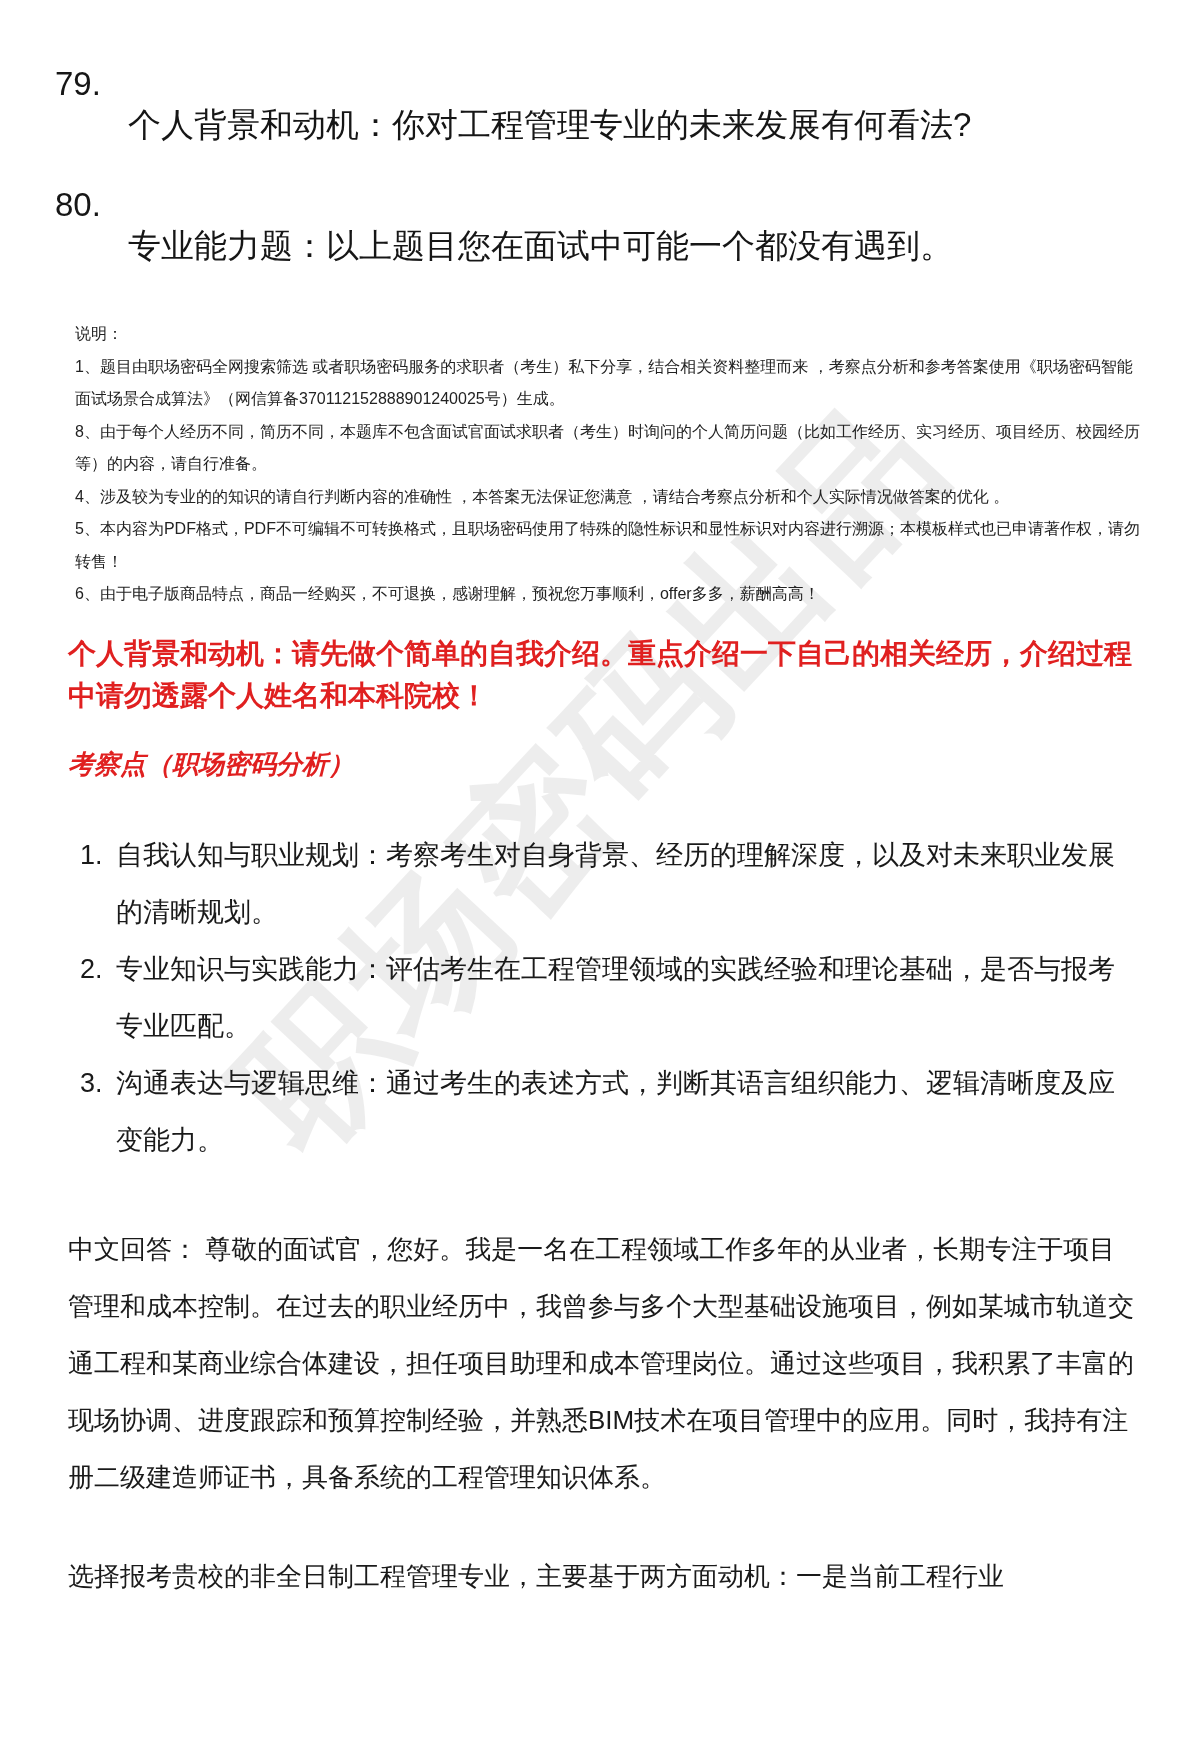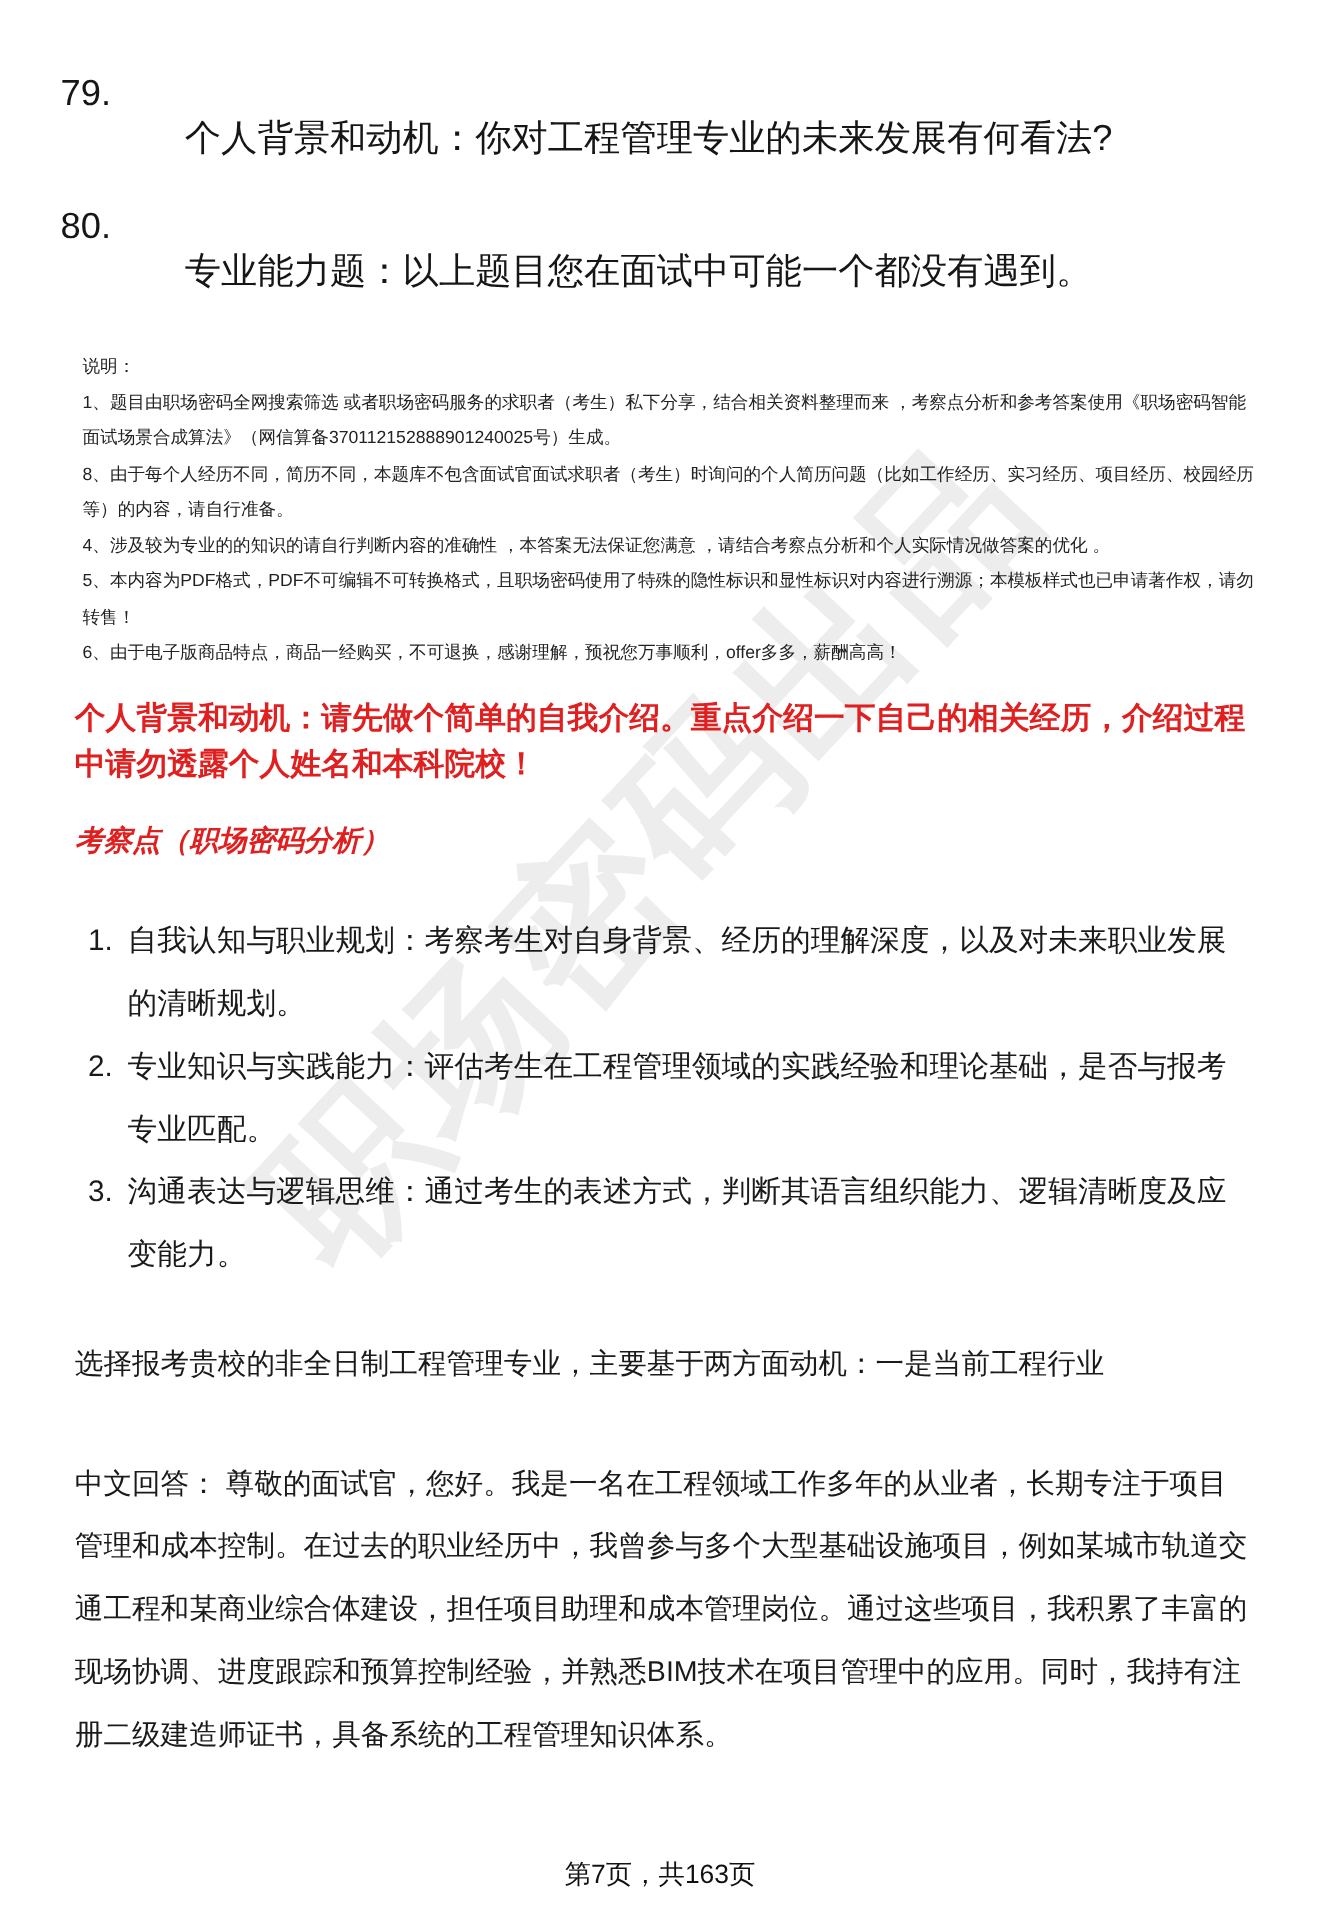--- a/index.html
+++ b/index.html
@@ -35,21 +35,20 @@
   }
   .content { position: relative; z-index: 1; }
 
   .questions { padding: 62px 60px 0 55px; }
   .question {
     font-size: 33px;
     line-height: 44px;
     color: #161616;
     margin-bottom: 36px;
     display: flex;
-    gap: 40px;
   }
   .qnum { width: 73px; flex: none; }
   .qtext { flex: 1; margin-top: 41px; }
 
   .notes {
     margin: 50px 58px 0 75px;
     font-size: 16px;
     line-height: 32.5px;
     color: #222222;
   }
@@ -140,20 +139,19 @@
       <div class="point">
         <span class="pnum">2.</span>
         <span class="ptext">专业知识与实践能力：评估考生在工程管理领域的实践经验和理论基础，是否与报考专业匹配。</span>
       </div>
       <div class="point">
         <span class="pnum">3.</span>
         <span class="ptext">沟通表达与逻辑思维：通过考生的表述方式，判断其语言组织能力、逻辑清晰度及应变能力。</span>
       </div>
     </div>
 
+    <p class="answer">中文回答： 尊敬的面试官，您好。我是一名在工程领域工作多年的从业者，长期专注于项目管理和成本控制。在过去的职业经历中，我曾参与多个大型基础设施项目，例如某城市轨道交通工程和某商业综合体建设，担任项目助理和成本管理岗位。通过这些项目，我积累了丰富的现场协调、进度跟踪和预算控制经验，并熟悉BIM技术在项目管理中的应用。同时，我持有注册二级建造师证书，具备系统的工程管理知识体系。</p>
     <p class="answer last">选择报考贵校的非全日制工程管理专业，主要基于两方面动机：一是当前工程行业</p>
-    <p class="answer">中文回答： 尊敬的面试官，您好。我是一名在工程领域工作多年的从业者，长期专注于项目管理和成本控制。在过去的职业经历中，我曾参与多个大型基础设施项目，例如某城市轨道交通工程和某商业综合体建设，担任项目助理和成本管理岗位。通过这些项目，我积累了丰富的现场协调、进度跟踪和预算控制经验，并熟悉BIM技术在项目管理中的应用。同时，我持有注册二级建造师证书，具备系统的工程管理知识体系。</p>
 
   </div>
 
-  <div class="footer">第7页，共163页</div>
 
 </div>
 
 </body></html>

